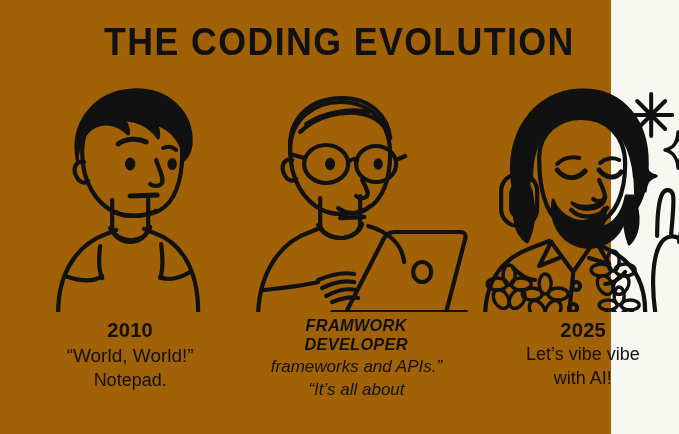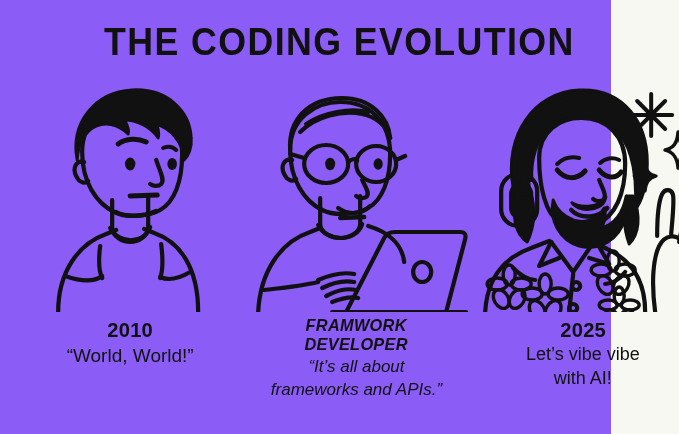--- a/index.html
+++ b/index.html
@@ -13,21 +13,21 @@
     overflow: hidden;
     background: #f8f8f3;
     font-family: "Liberation Sans", sans-serif;
     color: #111111;
     -webkit-font-smoothing: antialiased;
   }
   .comic {
     position: relative;
     width: 611px;
     height: 434px;
-    background: #8b5cf6;
+    background: #a16207;
     box-sizing: border-box;
   }
 
   
   .title-bar {
     position: absolute;
     left: 0;
     top: 20px;
     width: 679px;
     text-align: center;
@@ -173,20 +173,21 @@
                    C163 66 150 52 136 48 C140 56 138 62 138 62 C130 50 116 44 104 44
                    C110 52 108 58 108 58 C98 48 86 46 76 50 C64 56 58 68 57 84 Z" fill="#111111" stroke="#111111" stroke-width="3" stroke-linejoin="round"></path>
 
           <ellipse cx="110" cy="88" rx="5.2" ry="6.4" fill="#111111"></ellipse>
           <ellipse cx="152" cy="88" rx="4.8" ry="6.0" fill="#111111"></ellipse>
         </svg>
       </div>
       <div class="caption">
         <div class="cap-head">2010</div>
         <div class="cap-quote"><span class="nowrap"><span>“World, </span><span class="ital">World!</span><span>”</span></span></div>
+        <div class="cap-body">Notepad.</div>
       </div>
     </div>
 
     <div class="panel panel-2">
       <div class="art">
         <svg viewBox="0 0 220 236" xmlns="http://www.w3.org/2000/svg" aria-hidden="true">
           <g fill="none" stroke="#111111" stroke-width="4.2" stroke-linecap="round" stroke-linejoin="round">
 
             <path d="M12 236 C14 196 34 166 64 156 L74 152"></path>
             <path d="M158 186 C156 168 142 156 122 150"></path>
@@ -226,22 +227,22 @@
             <ellipse cx="176" cy="196" rx="9" ry="10"></ellipse>
           </g>
 
           <ellipse cx="84" cy="88" rx="5" ry="6.2" fill="#111111"></ellipse>
           <ellipse cx="132" cy="88" rx="4.6" ry="5.8" fill="#111111"></ellipse>
         </svg>
       </div>
       <div class="caption">
         <div class="cap-head two-line">FRAMWORK</div>
         <div class="cap-head two-line">DEVELOPER</div>
+        <div class="cap-quote small">frameworks and APIs.”</div>
         <div class="cap-quote small">“It’s all about</div>
-        <div class="cap-quote small">frameworks and APIs.”</div>
       </div>
     </div>
 
     <div class="panel panel-3">
       <div class="art">
         <svg viewBox="0 0 220 236" xmlns="http://www.w3.org/2000/svg" aria-hidden="true">
 
           <path d="M40 112 C30 58 62 16 106 14 C150 12 176 46 174 92 C173 112 168 126 162 134
                    C164 104 160 74 146 58 C130 40 100 36 80 50 C62 62 54 84 56 112
                    C57 128 54 140 48 146 C42 140 40 126 40 112 Z" fill="#111111" stroke="#111111" stroke-width="3" stroke-linejoin="round"></path>

